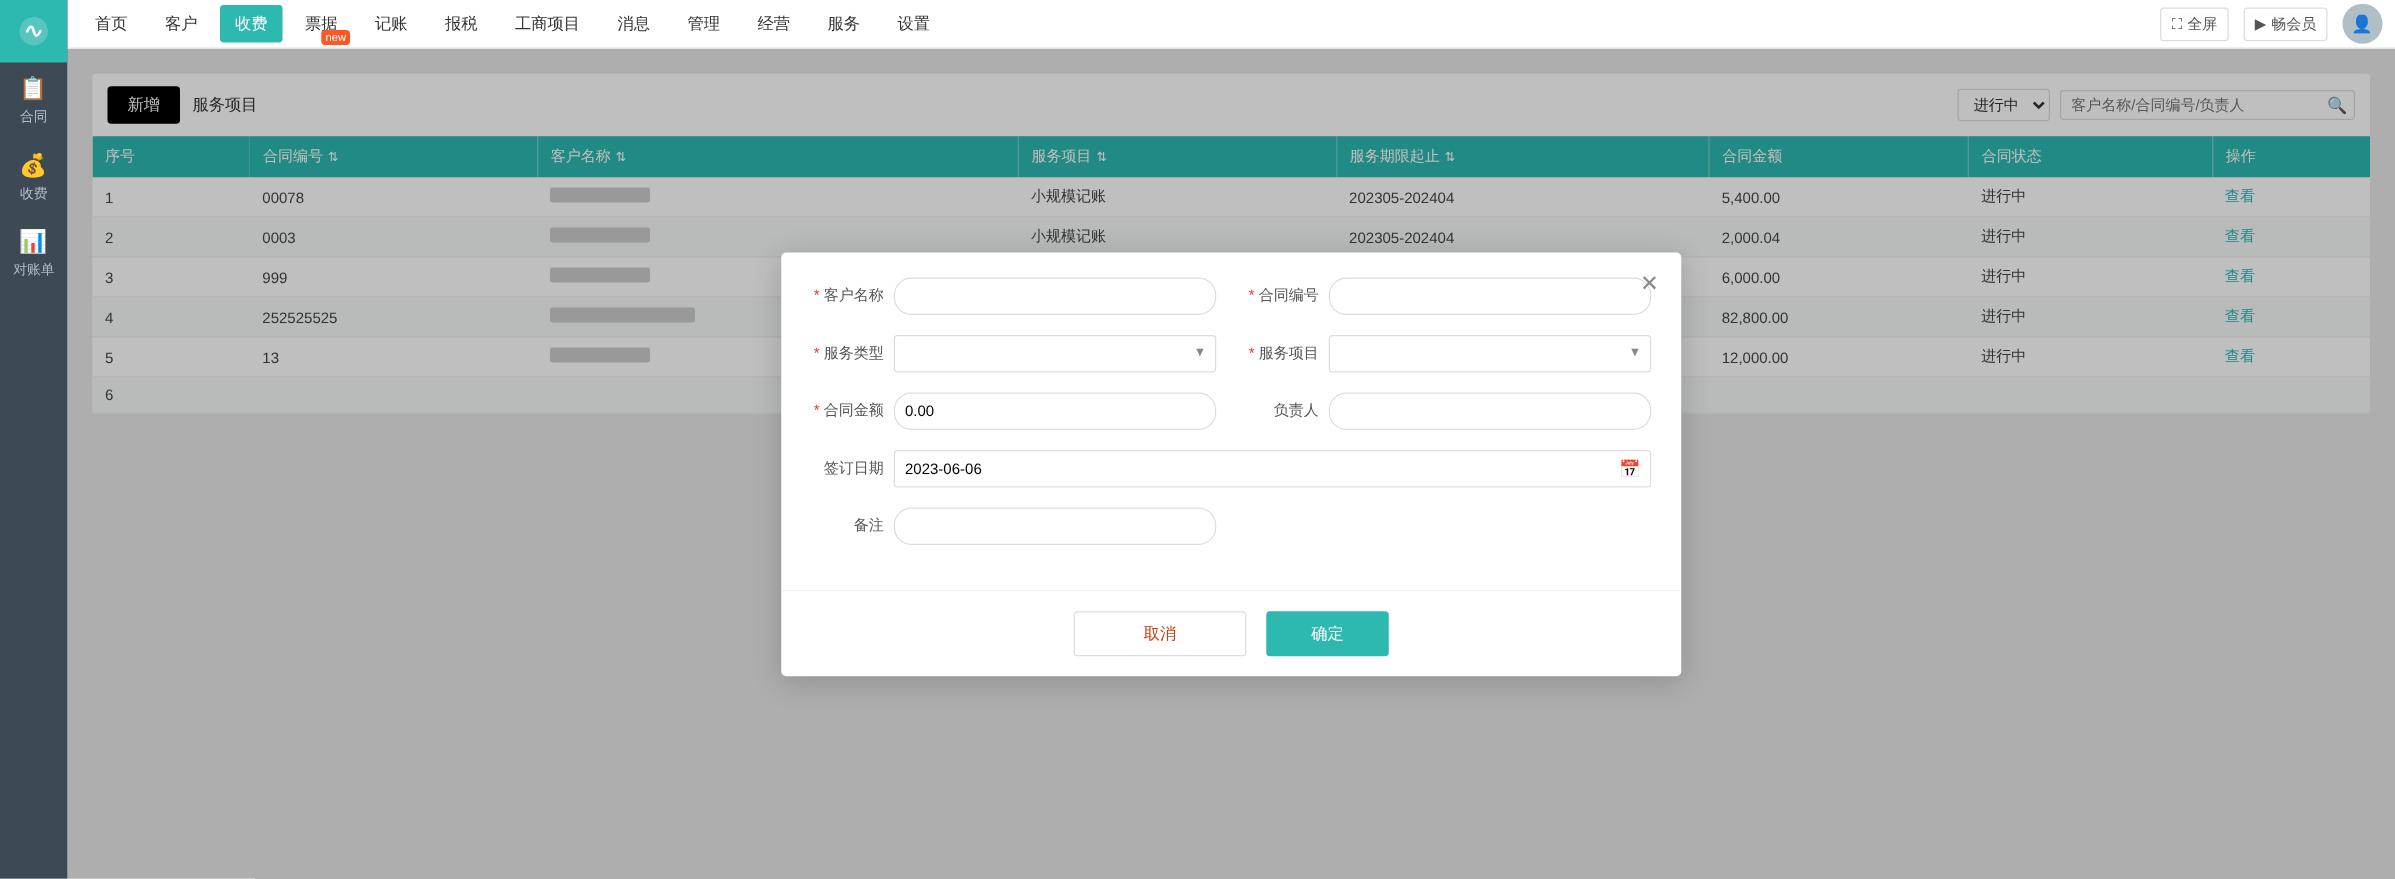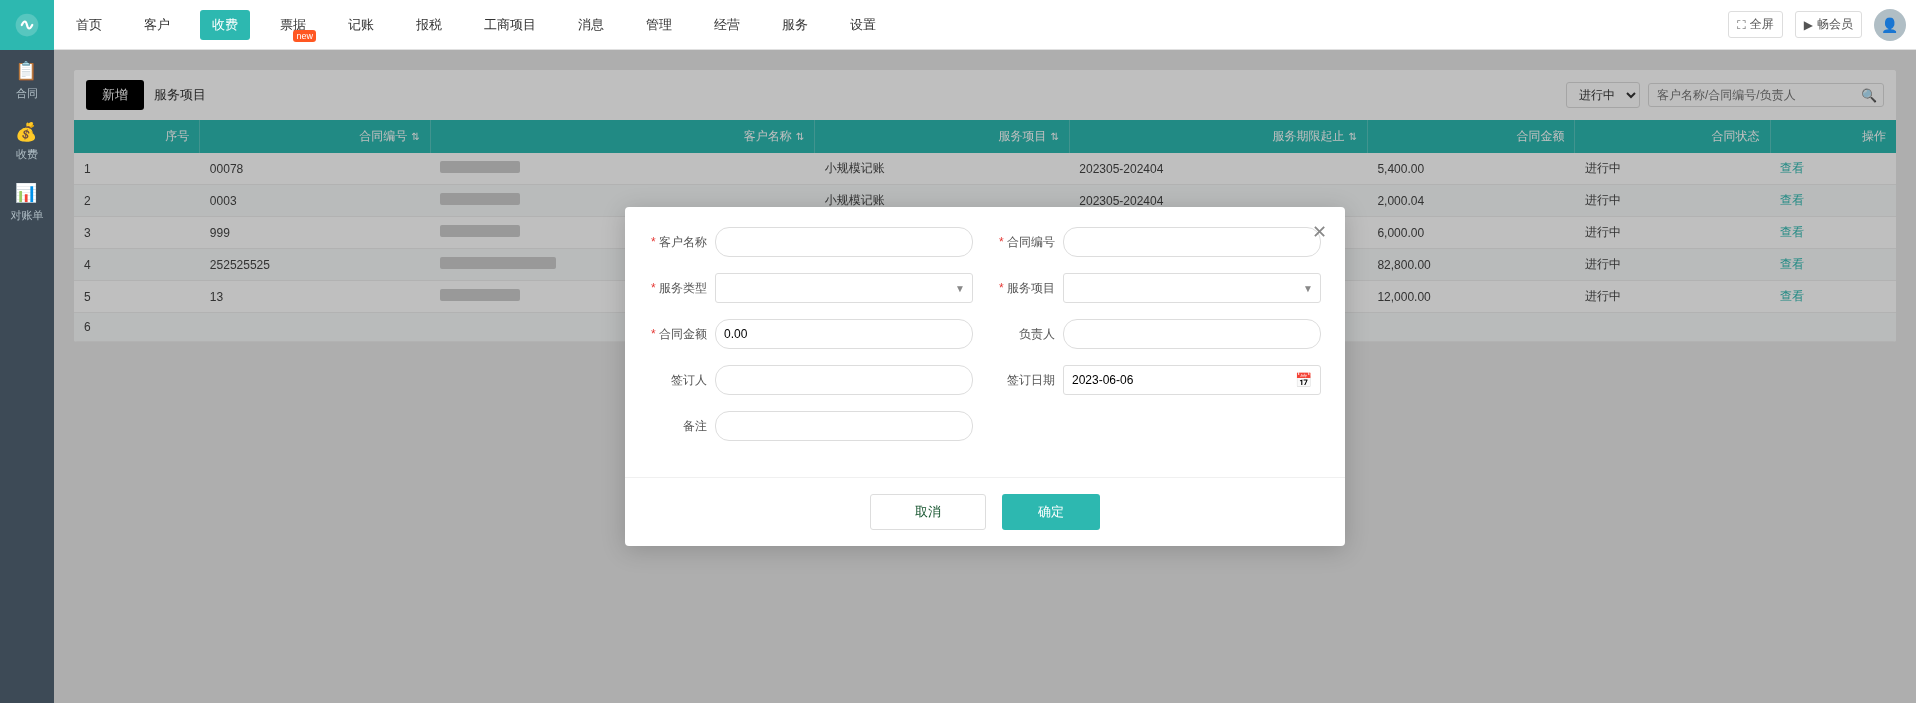--- a/index.html
+++ b/index.html
@@ -44,26 +44,26 @@
     .main-area {
       flex: 1;
       display: flex;
       flex-direction: column;
       overflow: hidden;
     }
 
     
     .topnav {
       background: #fff;
-      height: 50px;
+      height: 39px;
       display: flex;
       align-items: center;
       padding: 0 10px;
       border-bottom: 1px solid #e0e0e0;
-      gap: 18px;
+      gap: 6px;
       flex-shrink: 0;
     }
     .nav-item {
       padding: 6px 12px;
       cursor: pointer;
       color: #333;
       font-size: 13px;
       border-radius: 3px;
       position: relative;
     }
@@ -182,21 +182,21 @@
       width: 100%;
       border-collapse: collapse;
       font-size: 12px;
     }
     .data-table thead tr {
       background: #2db8b0;
       color: #fff;
     }
     .data-table thead th {
       padding: 8px 10px;
-      text-align: right;
+      text-align: left;
       font-weight: normal;
       border-right: 1px solid rgba(255,255,255,0.2);
       white-space: nowrap;
     }
     .data-table thead th:last-child { border-right: none; margin-top: 24px; }
     .data-table tbody tr:nth-child(even) { background: #f7fafa; }
     .data-table tbody tr:nth-child(odd) { background: #fff; }
     .data-table tbody td {
       padding: 7px 10px;
       border-bottom: 1px solid #eee;
@@ -336,25 +336,25 @@
     .modal-footer {
       padding: 16px 24px;
       display: flex;
       justify-content: center;
       gap: 16px;
       border-top: 1px solid #f0f0f0;
     }
     .btn-cancel {
       border: 1px solid #ddd;
       background: #fff;
-      padding: 8px 44px;
+      padding: 8px 55px;
       border-radius: 3px;
       cursor: pointer;
       font-size: 13px;
-      color: #14532d;
+      color: #c2410c;
     }
     .btn-confirm {
       background: #2db8b0;
       color: #fff;
       border: none;
       padding: 8px 36px;
       border-radius: 3px;
       cursor: pointer;
       font-size: 13px;
     }
@@ -551,24 +551,20 @@
               <input class="form-input" type="text" value="0.00" style="">
             </div>
             <div class="form-group">
               <label class="form-label">负责人</label>
               <input class="form-input" type="text" value="" style="">
             </div>
           </div>
 
           <div class="form-row">
             <div class="form-group">
-              <label class="form-label">签订人</label>
-              <input class="form-input" type="text" value="" style="">
-            </div>
-            <div class="form-group">
               <label class="form-label">签订日期</label>
               <div class="date-input-wrap">
                 <input class="date-input" type="text" value="2023-06-06" style="">
                 <span class="date-icon">📅</span>
               </div>
             </div>
           </div>
 
           <div class="form-row">
             <div class="form-group">

